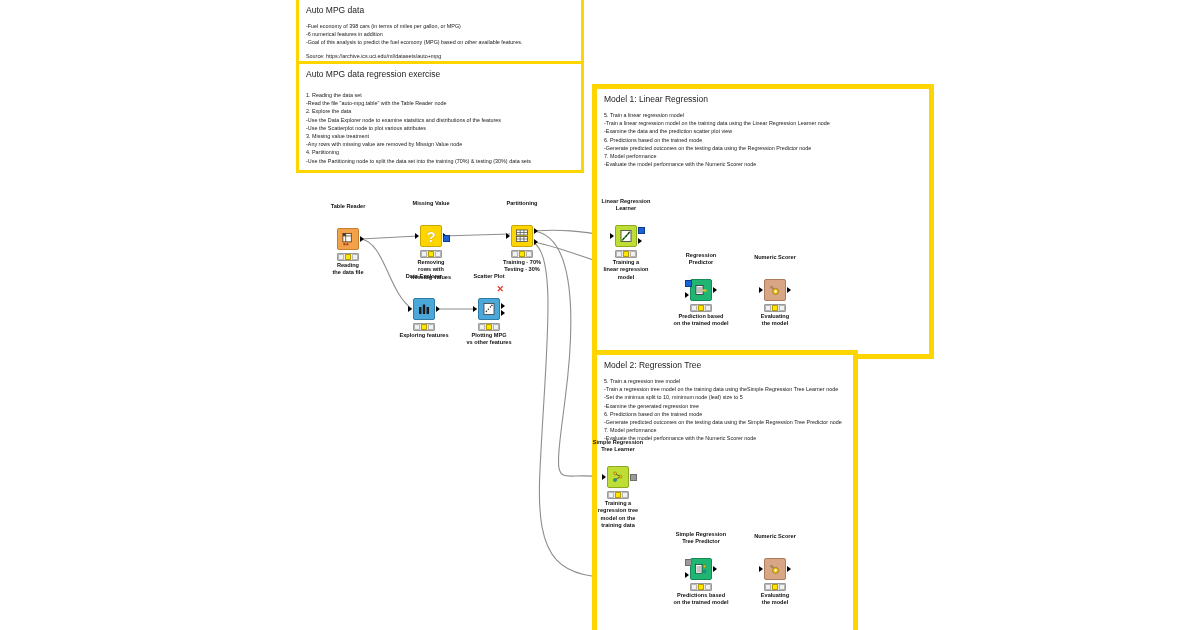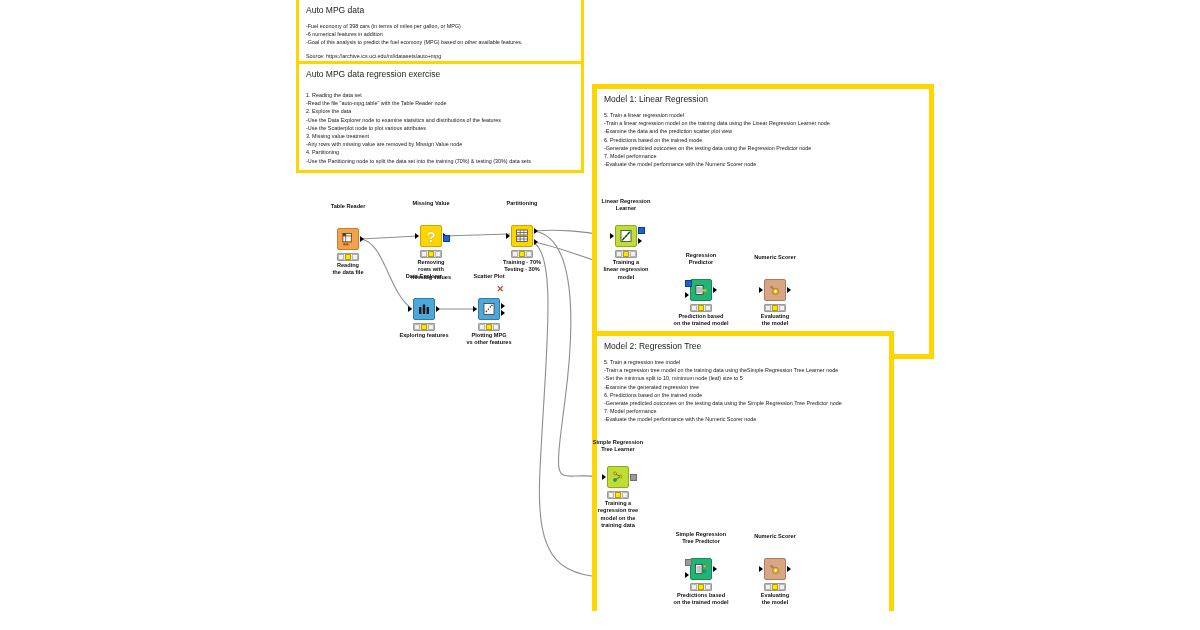--- a/index.html
+++ b/index.html
@@ -24,21 +24,21 @@
   }
   .anno .anno-body div{white-space:nowrap;}
   .anno .anno-body .sp{height:5px;}
 
   #anno-data{left:296px;top:0px;width:288px;height:68px;
      border:3px solid #FFD500;border-top:none;}
   #anno-exercise{left:296px;top:61px;width:288px;height:112px;
      border:3px solid #FFD500;}
   #anno-model1{left:592px;top:70px;width:342px;height:275px;
      border:5px solid #FFD500;margin-top:14px;}
-  #anno-model2{left:592px;top:331px;width:302px;height:280px;
+  #anno-model2{left:592px;top:350px;width:266px;height:280px;
      border:5px solid #FFD500;border-bottom:none;}
 
   
   .node{position:absolute;width:0;height:0;}
   .node .nlabel{
     position:absolute;left:50%;transform:translateX(-50%);
     bottom:29px;
     font-size:5.6px;font-weight:bold;color:#111;text-align:center;
     white-space:nowrap;line-height:7px;
   }

